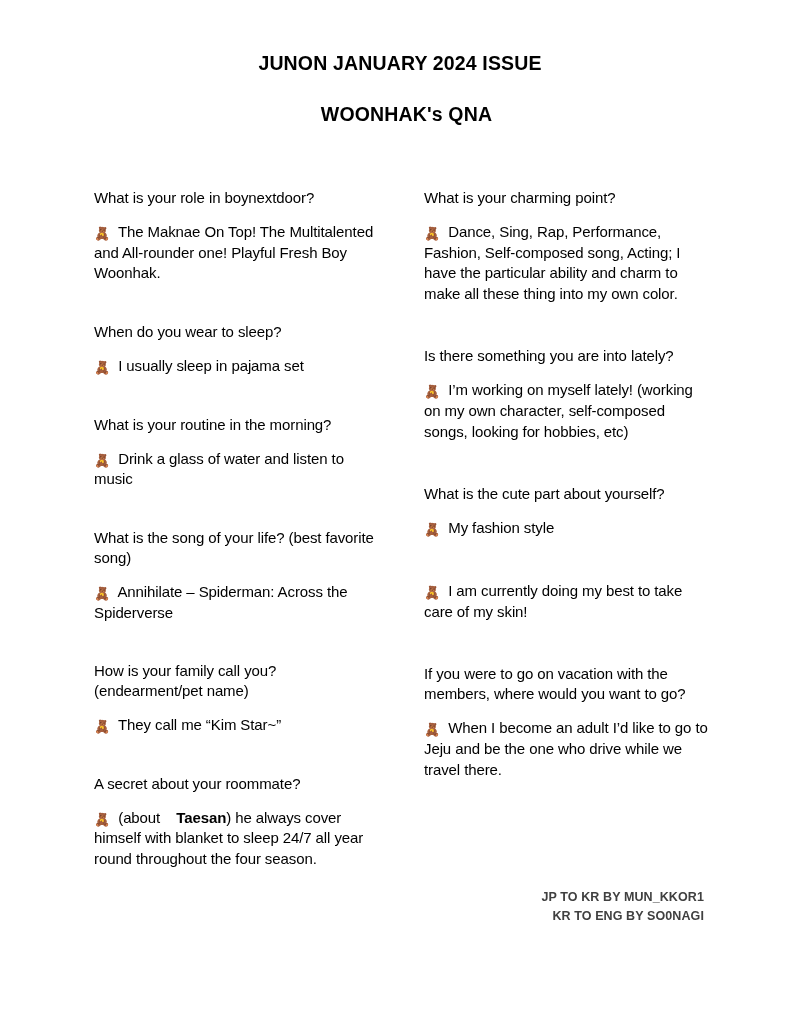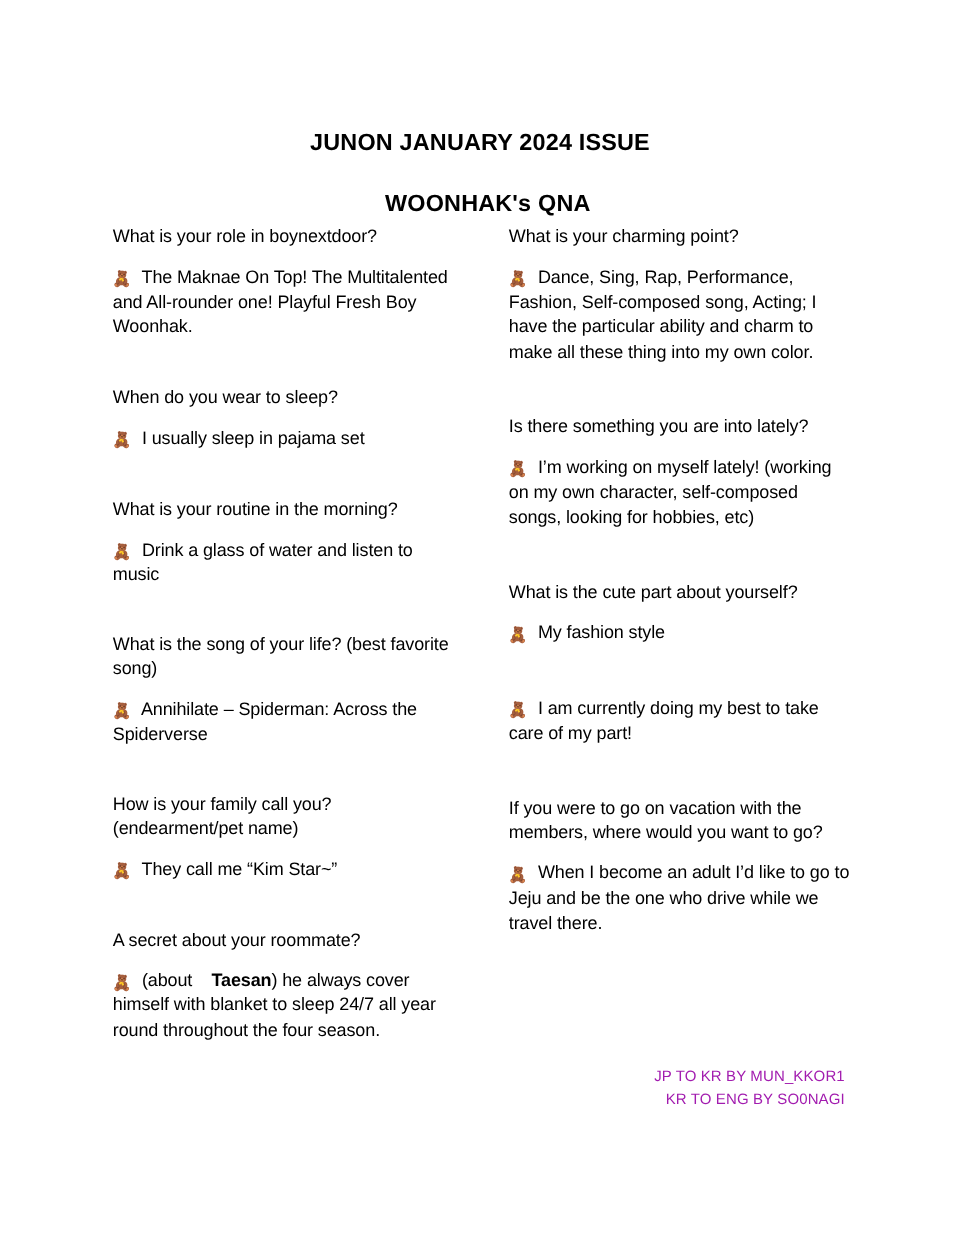--- a/index.html
+++ b/index.html
@@ -18,21 +18,21 @@
   }
   .page {
     width: 800px;
     height: 1035px;
     background: #ffffff;
     position: relative;
     box-sizing: border-box;
   }
   .header {
     text-align: center;
-    padding-top: 108px;
+    padding-top: 52px;
   }
   .title-main {
     font-size: 19.5px;
     font-weight: bold;
     letter-spacing: 0.15px;
     line-height: 1.2;
     margin: 0;
   }
   .title-sub {
     font-size: 19.5px;
@@ -85,23 +85,23 @@
   }
   .answer b {
     font-weight: bold;
     margin-left: 12px;
   }
   .credits {
     position: absolute;
     right: 96px;
     top: 888px;
     text-align: right;
-    color: #a21caf;
+    color: #404040;
     font-size: 12.5px;
-    font-weight: normal;
+    font-weight: bold;
     line-height: 1.55;
     letter-spacing: 0.1px;
   }
   .credits div {
     white-space: nowrap;
   }
   
   .col-right .qa-block { margin-bottom: 42px; }
   .col-right .qa-block:last-child { margin-bottom: 0; }
 </style>
@@ -151,21 +151,21 @@
         </div>
         <div class="qa-block">
           <p class="question">Is there something you are into lately?</p>
           <p class="answer"><span class="bear">🧸</span>&nbsp; <span>I’m working on myself lately! (working on my own character, self-composed songs, looking for hobbies, etc)</span></p>
         </div>
         <div class="qa-block">
           <p class="question">What is the cute part about yourself?</p>
           <p class="answer"><span class="bear">🧸</span>&nbsp; <span>My fashion style</span></p>
         </div>
         <div class="qa-block">
-          <p class="answer"><span class="bear">🧸</span>&nbsp; <span>I am currently doing my best to take care of my part!</span></p>
+          <p class="answer"><span class="bear">🧸</span>&nbsp; <span>I am currently doing my best to take care of my skin!</span></p>
         </div>
         <div class="qa-block">
           <p class="question">If you were to go on vacation with the members, where would you want to go?</p>
           <p class="answer"><span class="bear">🧸</span>&nbsp; <span>When I become an adult I’d like to go to Jeju and be the one who drive while we travel there.</span></p>
         </div>
       </div>
 
   </div>
 
   <div class="credits">

